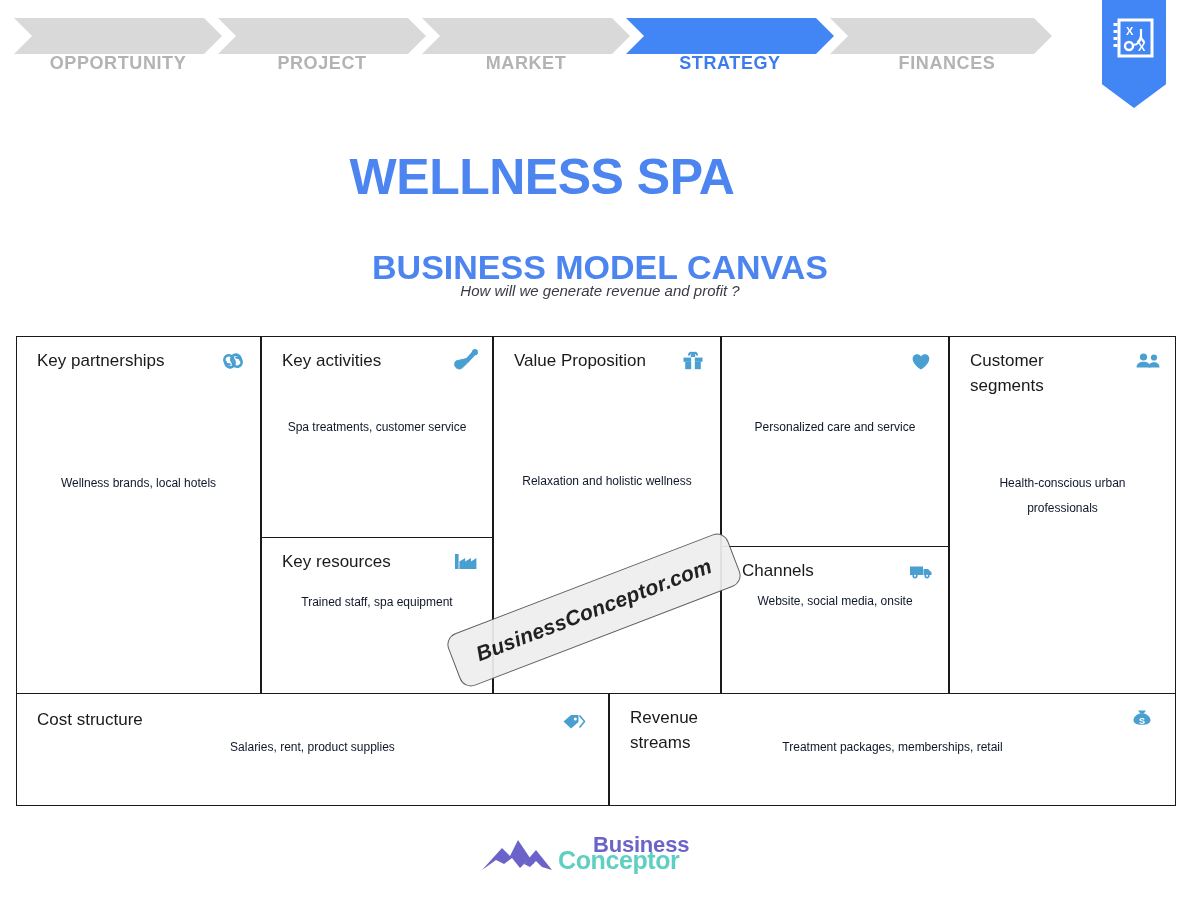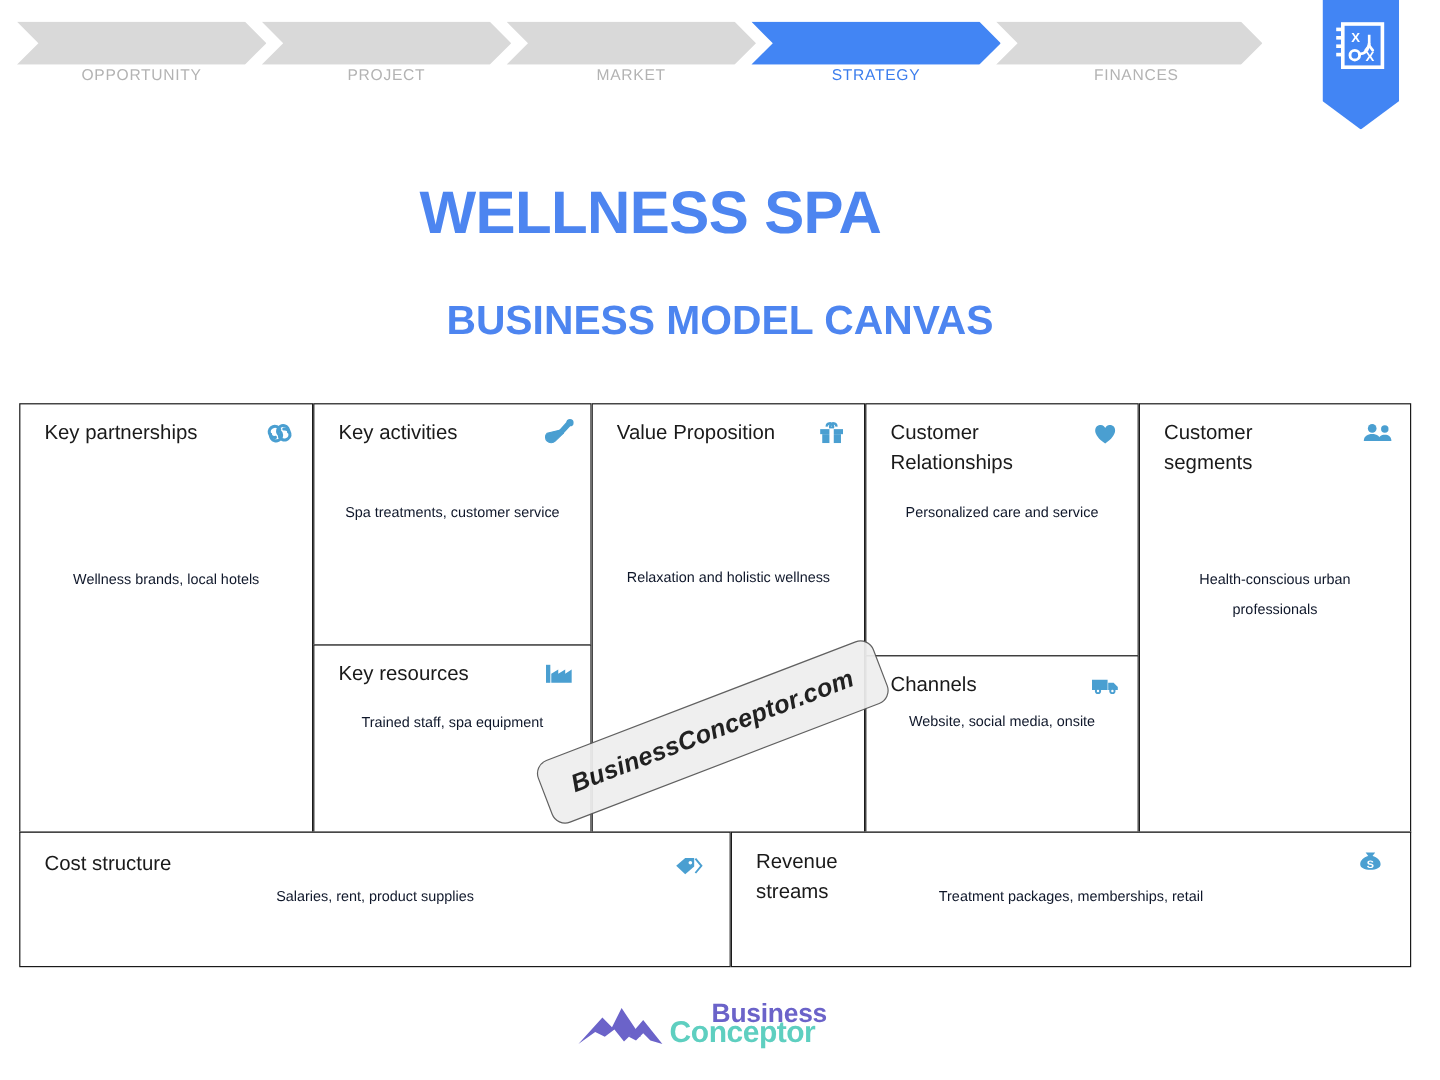--- a/index.html
+++ b/index.html
@@ -24,22 +24,22 @@
   .chev.first {
     clip-path: polygon(0 0, calc(100% - 18px) 0, 100% 50%, calc(100% - 18px) 100%, 0 100%, 18px 50%);
   }
   .chev.active { background: #4285f4; }
   .chev-label {
     position: absolute;
     top: 53px;
     height: 20px;
     line-height: 20px;
     text-align: center;
-    font-size: 13px;
-    font-weight: normal;
+    font-size: 18px;
+    font-weight: bold;
     letter-spacing: 0.6px;
     color: #b3b3b3;
   }
   .chev-label.active { color: #3b7ded; }
 
   
   #banner {
     position: absolute;
     left: 1102px; top: 0;
     width: 64px; height: 108px;
@@ -185,20 +185,21 @@
     <text x="13" y="18" font-family="'Liberation Sans',sans-serif" font-size="11" font-weight="bold" fill="#ffffff">X</text>
     <text x="25" y="34" font-family="'Liberation Sans',sans-serif" font-size="11" font-weight="bold" fill="#ffffff">X</text>
     <circle cx="16" cy="29" r="4" fill="none" stroke="#ffffff" stroke-width="2.4"></circle>
     <path d="M20 28 Q27 28 28 19" fill="none" stroke="#ffffff" stroke-width="2.2"></path>
     <path d="M28 21 l-3 4 M28 21 l3 4" fill="none" stroke="#ffffff" stroke-width="2.2" stroke-linecap="round"></path>
     <path d="M28 12 L28 22" stroke="#ffffff" stroke-width="2.2"></path>
   </svg>
 
   <div id="title">WELLNESS SPA</div>
   <div id="subtitle">BUSINESS MODEL CANVAS</div>
+  <div id="question">How will we generate revenue and profit ?</div>
 
   <div id="canvas">
 
     <div class="cell" style="left:0; top:0; width:245px; height:358px;">
       <div class="cell-title narrow" style="width:150px;">Key partnerships</div>
       <svg class="cell-icon" viewBox="0 0 30 24">
         <g fill="none" stroke="#4a9fd1" stroke-width="2.6" stroke-linecap="round">
           <path d="M11.5 15.5 a4.6 4.6 0 1 1 3.6 -6.6"></path>
           <path d="M7.5 13.0 a4.6 4.6 0 1 0 6.3 -3.5"></path>
           <path d="M18.5 8.5 a4.6 4.6 0 1 1 -3.6 6.6"></path>
@@ -237,21 +238,20 @@
           <path d="M11 6.5 a2.6 2.6 0 1 1 4 2 M19 6.5 a2.6 2.6 0 1 0 -4 2" fill="none" stroke="#4a9fd1" stroke-width="2"></path>
           <rect x="5.5" y="8.6" width="19" height="4.2"></rect>
           <rect x="7.2" y="12.8" width="15.6" height="7.4"></rect>
           <rect x="13.2" y="8.0" width="3.6" height="12.6" fill="#ffffff"></rect>
         </g>
       </svg>
       <div class="cell-body" style="top:132px; left:22px; right:22px;">Relaxation and holistic wellness</div>
     </div>
 
     <div class="cell" style="left:705px; top:0; width:228px; height:211px;">
-      <div class="cell-title" style="width:140px;">Customer Relationships</div>
       <svg class="cell-icon" viewBox="0 0 30 24">
         <path d="M15 20.5 C4 13.5 5.5 6 10.5 5.2 C13 4.8 14.4 6.3 15 7.6 C15.6 6.3 17 4.8 19.5 5.2 C24.5 6 26 13.5 15 20.5 Z" fill="#4a9fd1"></path>
       </svg>
       <div class="cell-body" style="top:78px; left:22px; right:22px;">Personalized care and service</div>
     </div>
 
     <div class="cell" style="left:705px; top:210px; width:228px; height:148px;">
       <div class="cell-title">Channels</div>
       <svg class="cell-icon" viewBox="0 0 30 24">
         <g fill="#4a9fd1">

